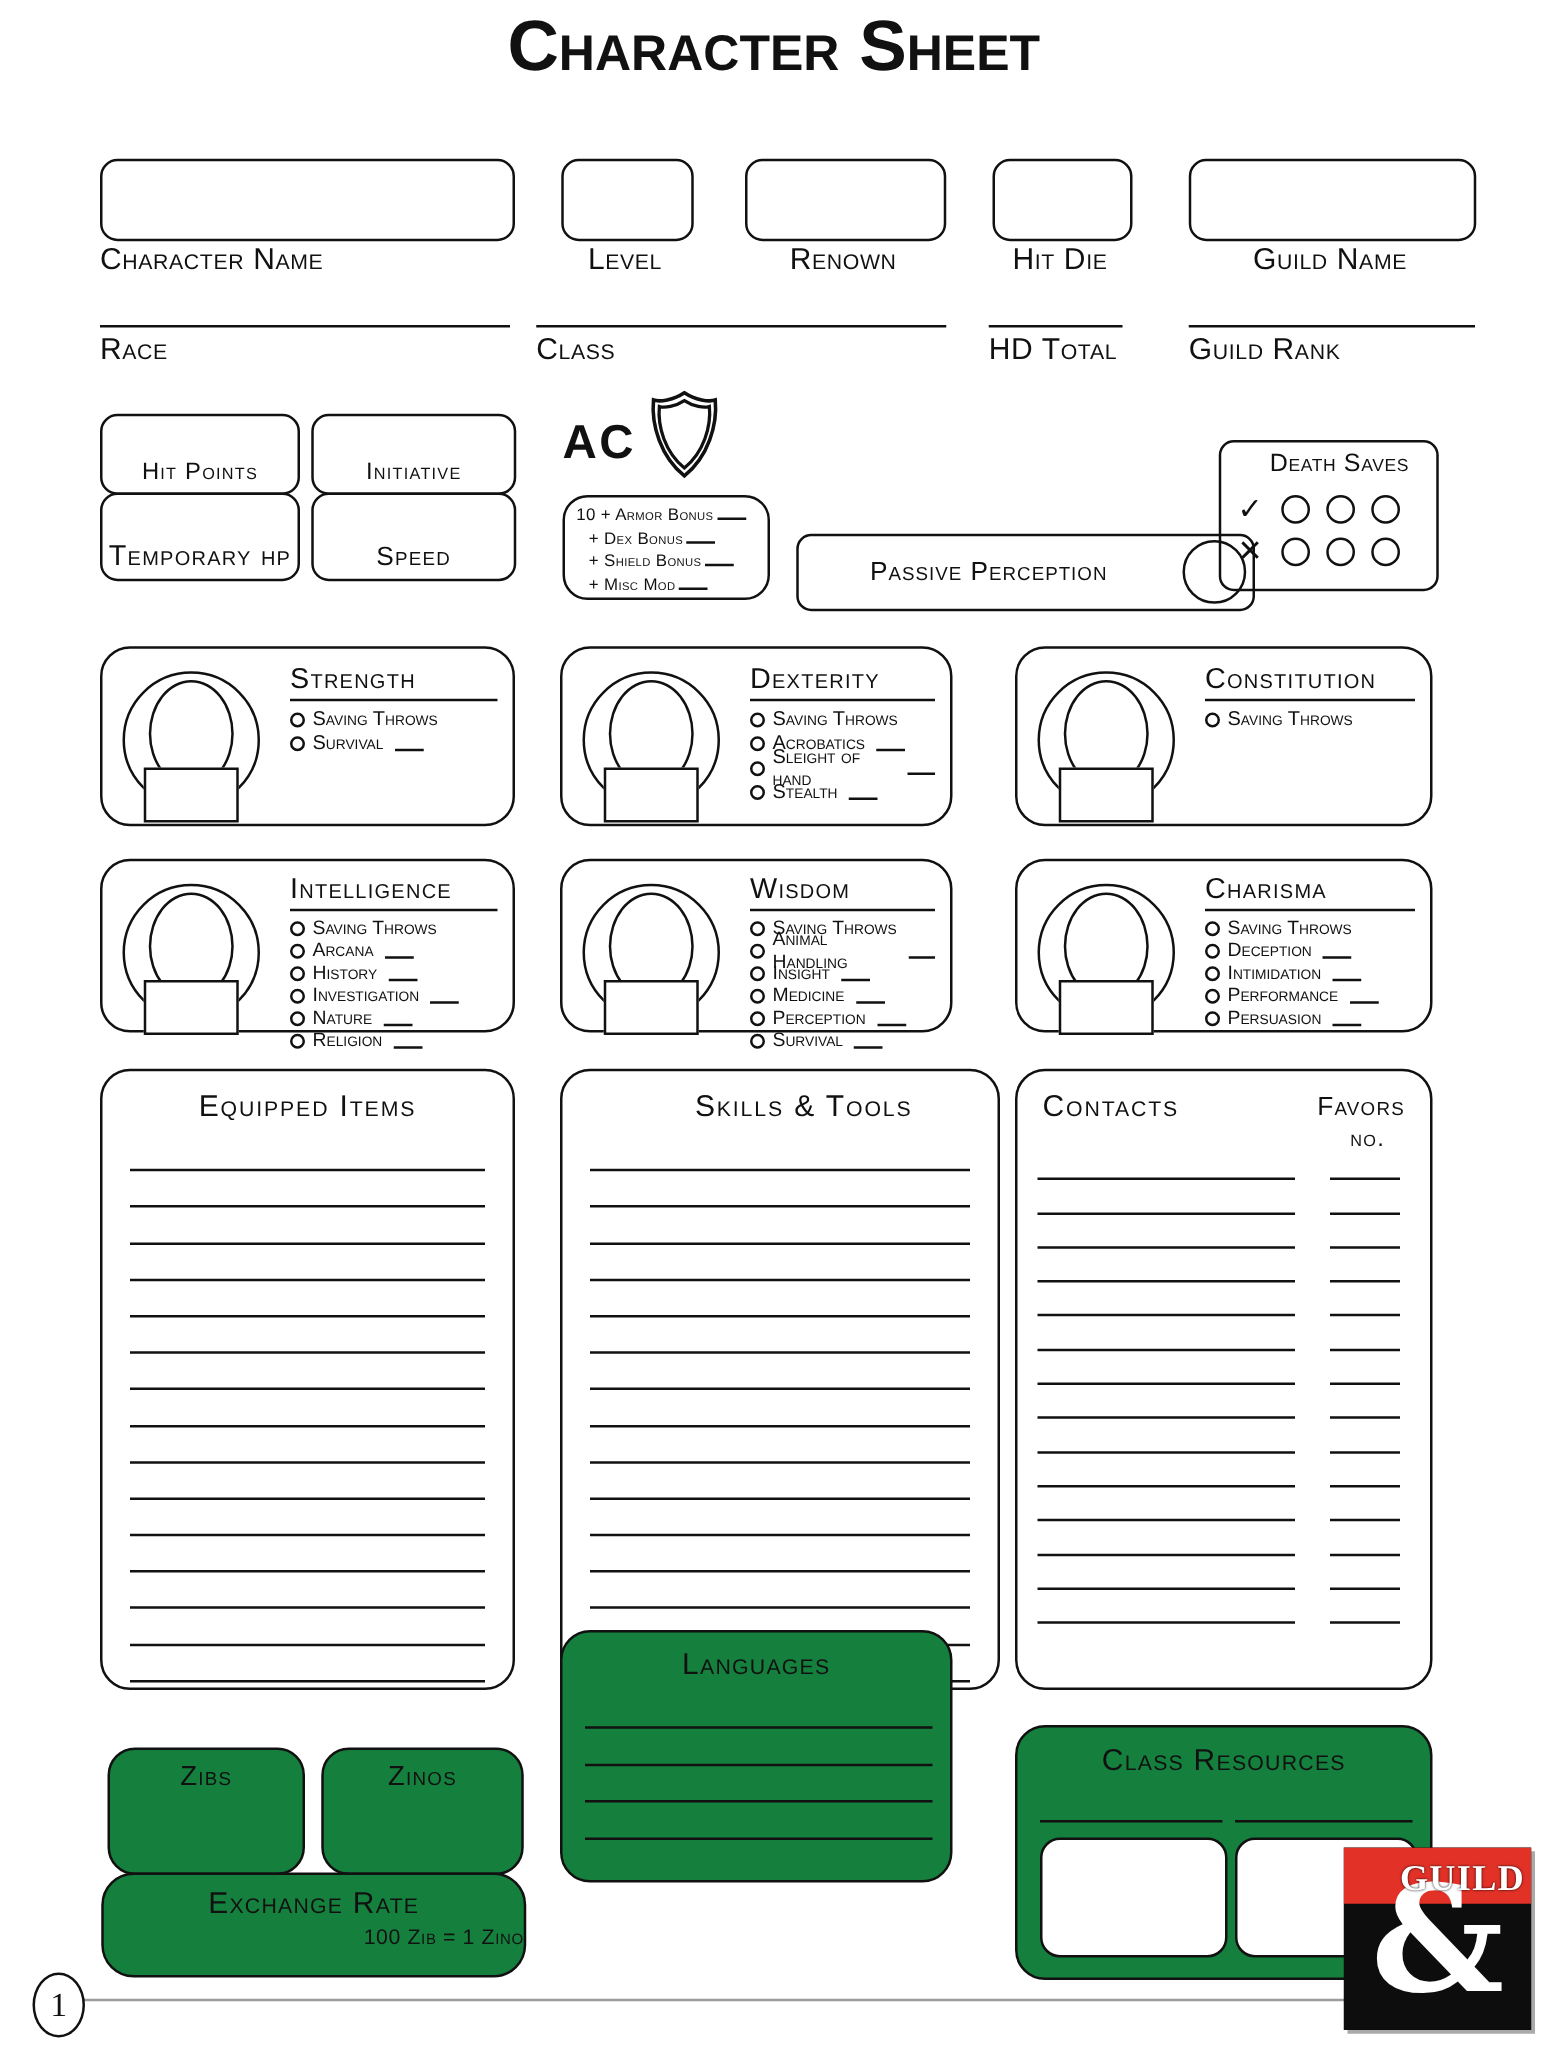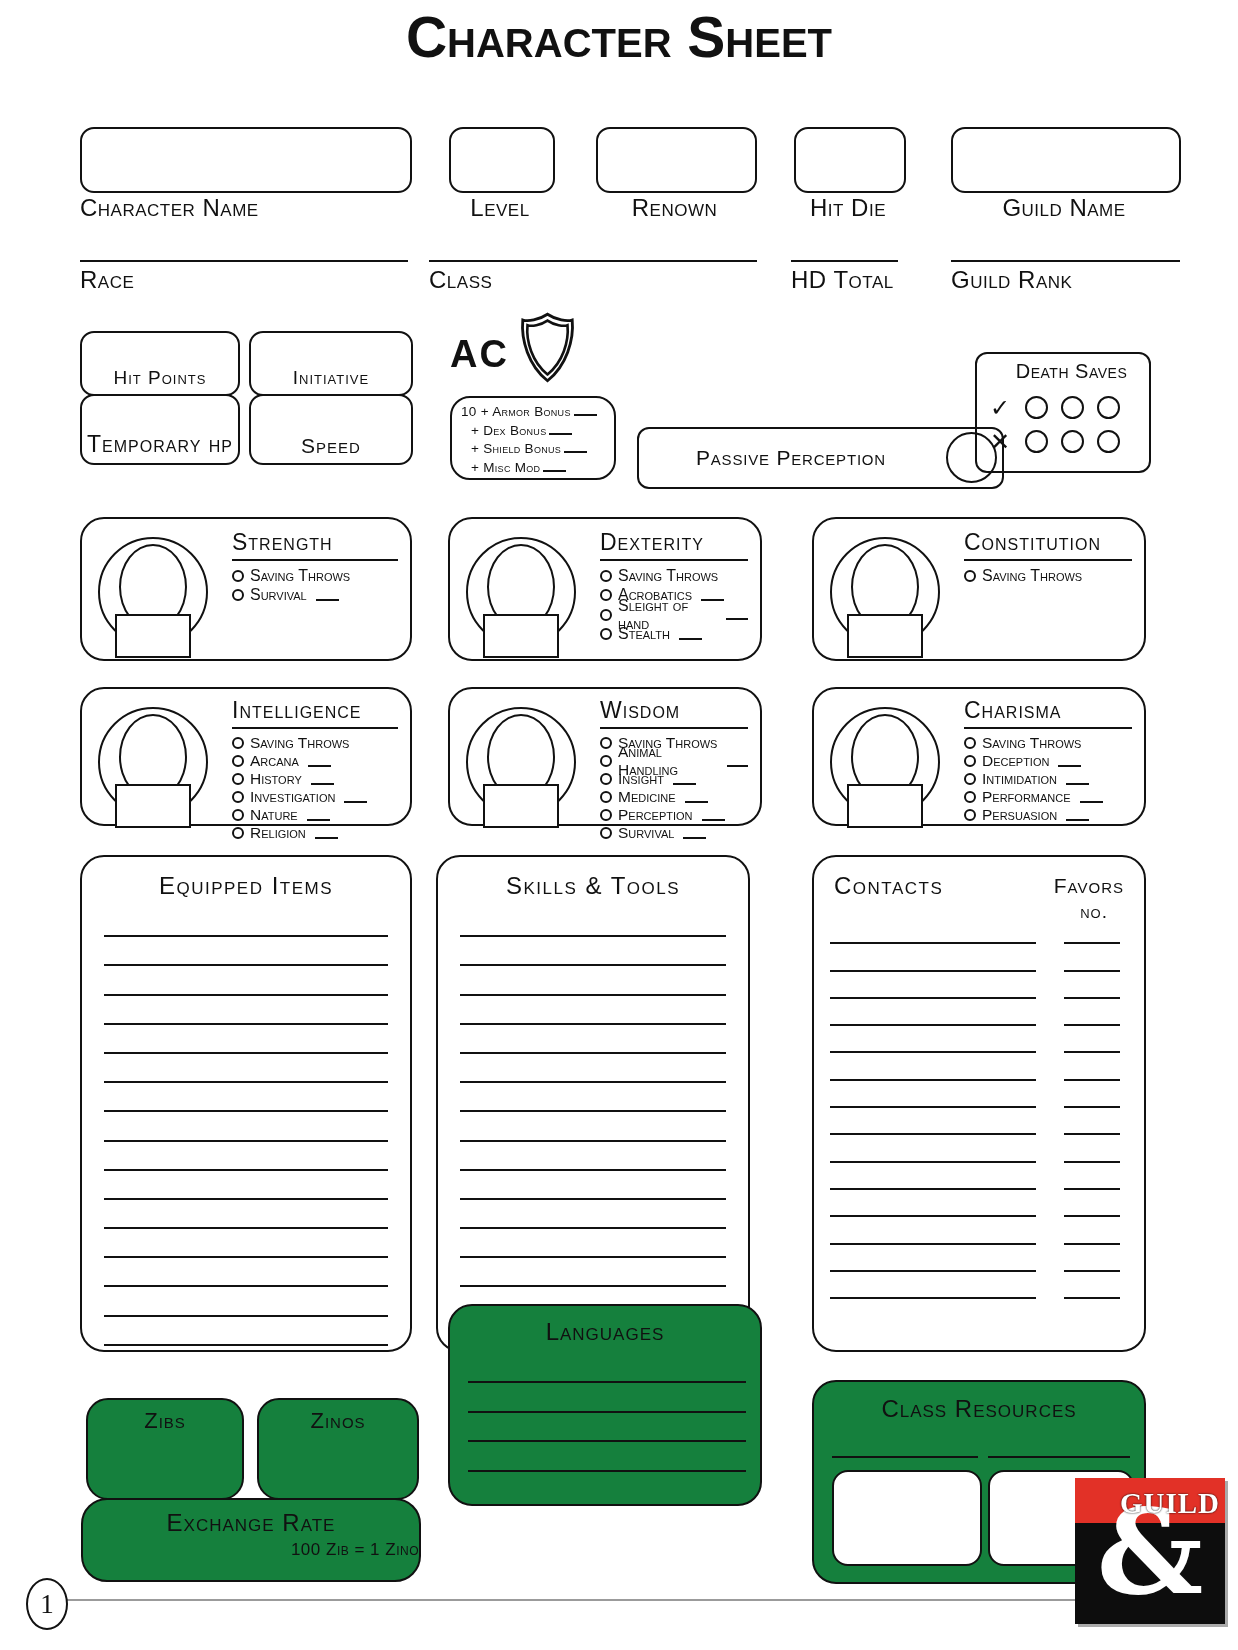--- a/index.html
+++ b/index.html
@@ -353,21 +353,21 @@
         <div class="rule"></div>
         <div class="rule"></div>
         <div class="rule"></div>
         <div class="rule"></div>
         <div class="rule"></div>
         <div class="rule"></div>
         <div class="rule"></div>
         <div class="rule"></div>
       </div>
   </div>
-  <div class="panel" style="left:436px;width:310px;">
+  <div class="panel" style="left:448px;width:310px;padding-left:38px;">
     <div class="panel-title sc">Skills &amp; Tools</div>
     <div class="rules">
         <div class="rule"></div>
         <div class="rule"></div>
         <div class="rule"></div>
         <div class="rule"></div>
         <div class="rule"></div>
         <div class="rule"></div>
         <div class="rule"></div>
         <div class="rule"></div>

